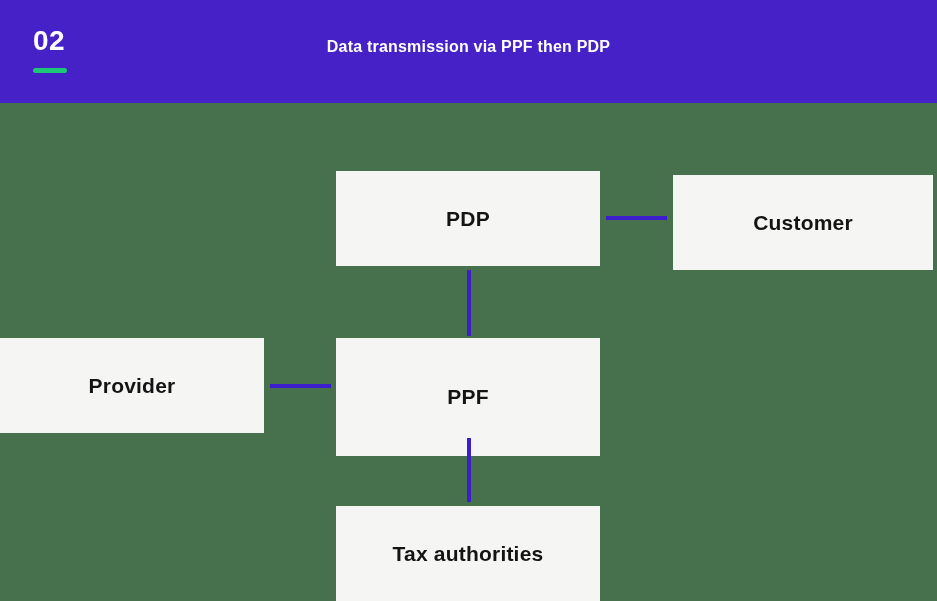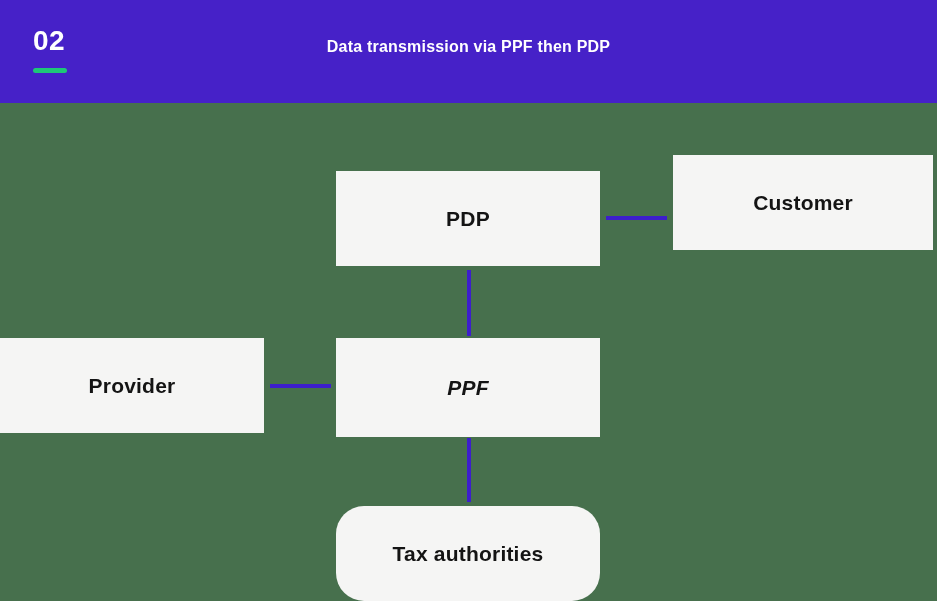--- a/index.html
+++ b/index.html
@@ -66,24 +66,24 @@
     background: #F5F5F4;
     display: flex;
     align-items: center;
     justify-content: center;
     color: #141414;
     font-size: 21px;
     font-weight: 700;
     letter-spacing: 0.2px;
   }
   .node-pdp      { left: 336px; top:  68px; width: 264px; height: 95px; }
-  .node-customer { left: 673px; top:  52px; width: 260px; height: 95px; }
+  .node-customer { left: 673px; top:  72px; width: 260px; height: 95px; }
   .node-provider { left:   0px; top: 235px; width: 264px; height: 95px; text-align: center; }
-  .node-ppf      { left: 336px; top: 235px; width: 264px; height: 99px; font-style: italic; }
-  .node-tax      { left: 336px; top: 403px; width: 264px; height: 95px; border-radius: 28px; }
+  .node-ppf      { left: 336px; top: 235px; width: 264px; height: 118px; }
+  .node-tax      { left: 336px; top: 403px; width: 264px; height: 95px; }
 
   .connector {
     position: absolute;
     background: #3D1ECC;
   }
   .c-pdp-customer { left: 606px; top: 113px; width: 61px; height: 4px; }
   .c-pdp-ppf      { left: 467px; top: 167px; width: 4px;  height: 66px; }
   .c-provider-ppf { left: 270px; top: 281px; width: 61px; height: 4px; }
   .c-ppf-tax      { left: 467px; top: 335px; width: 4px;  height: 64px; }
 </style>

